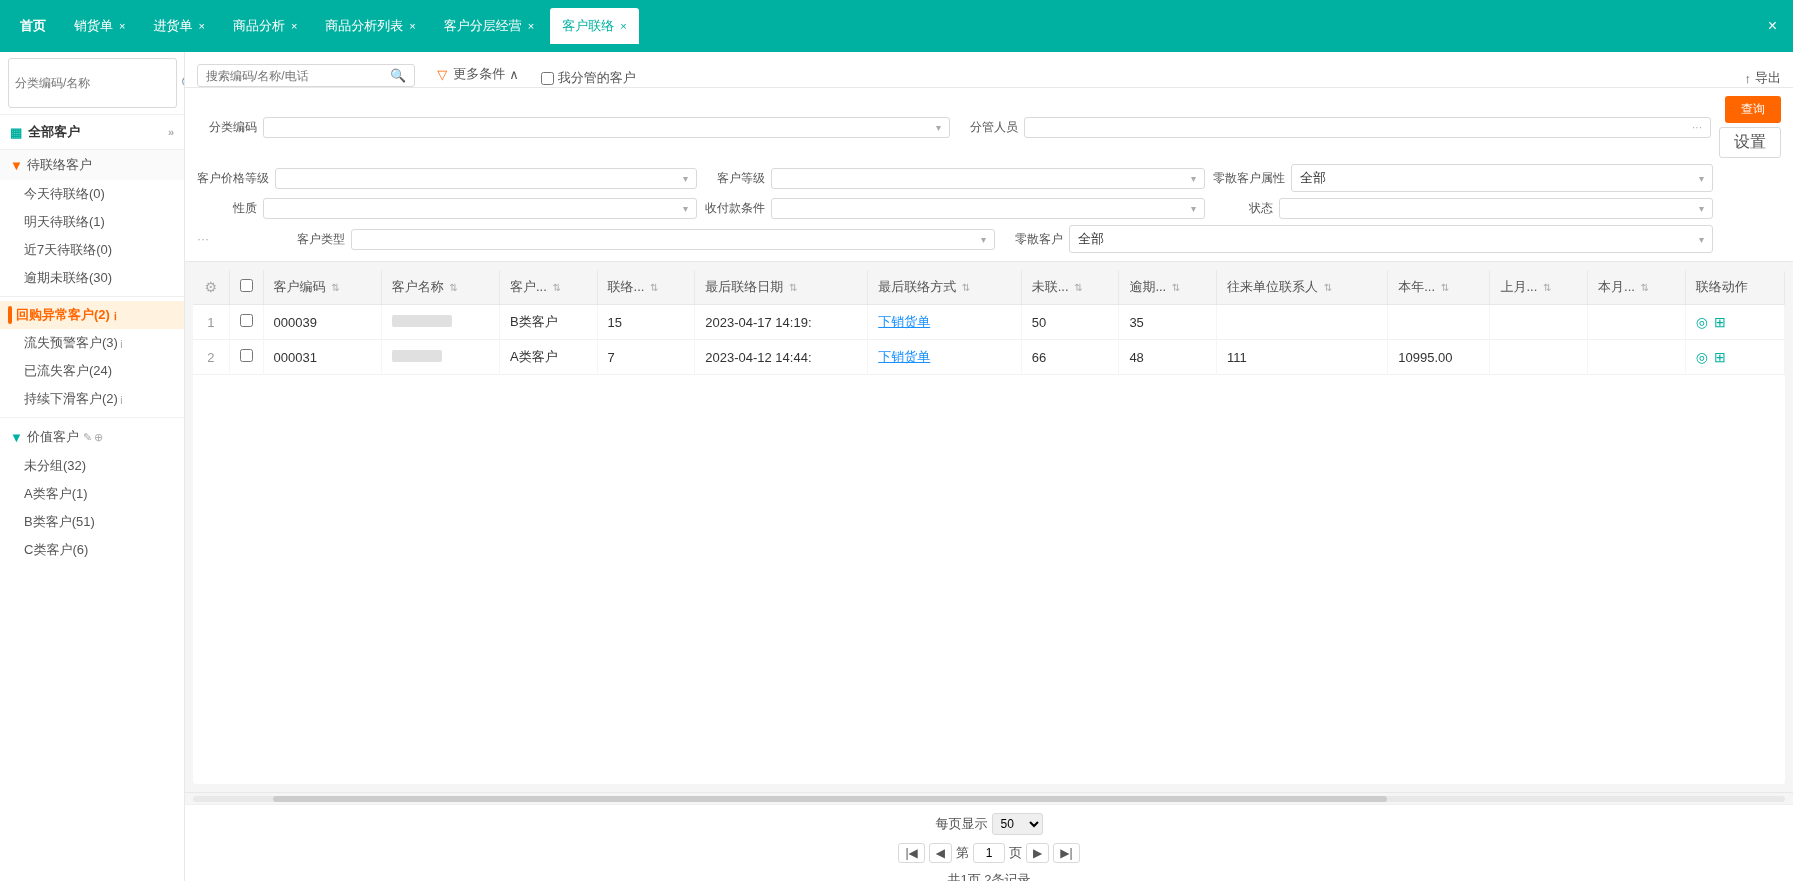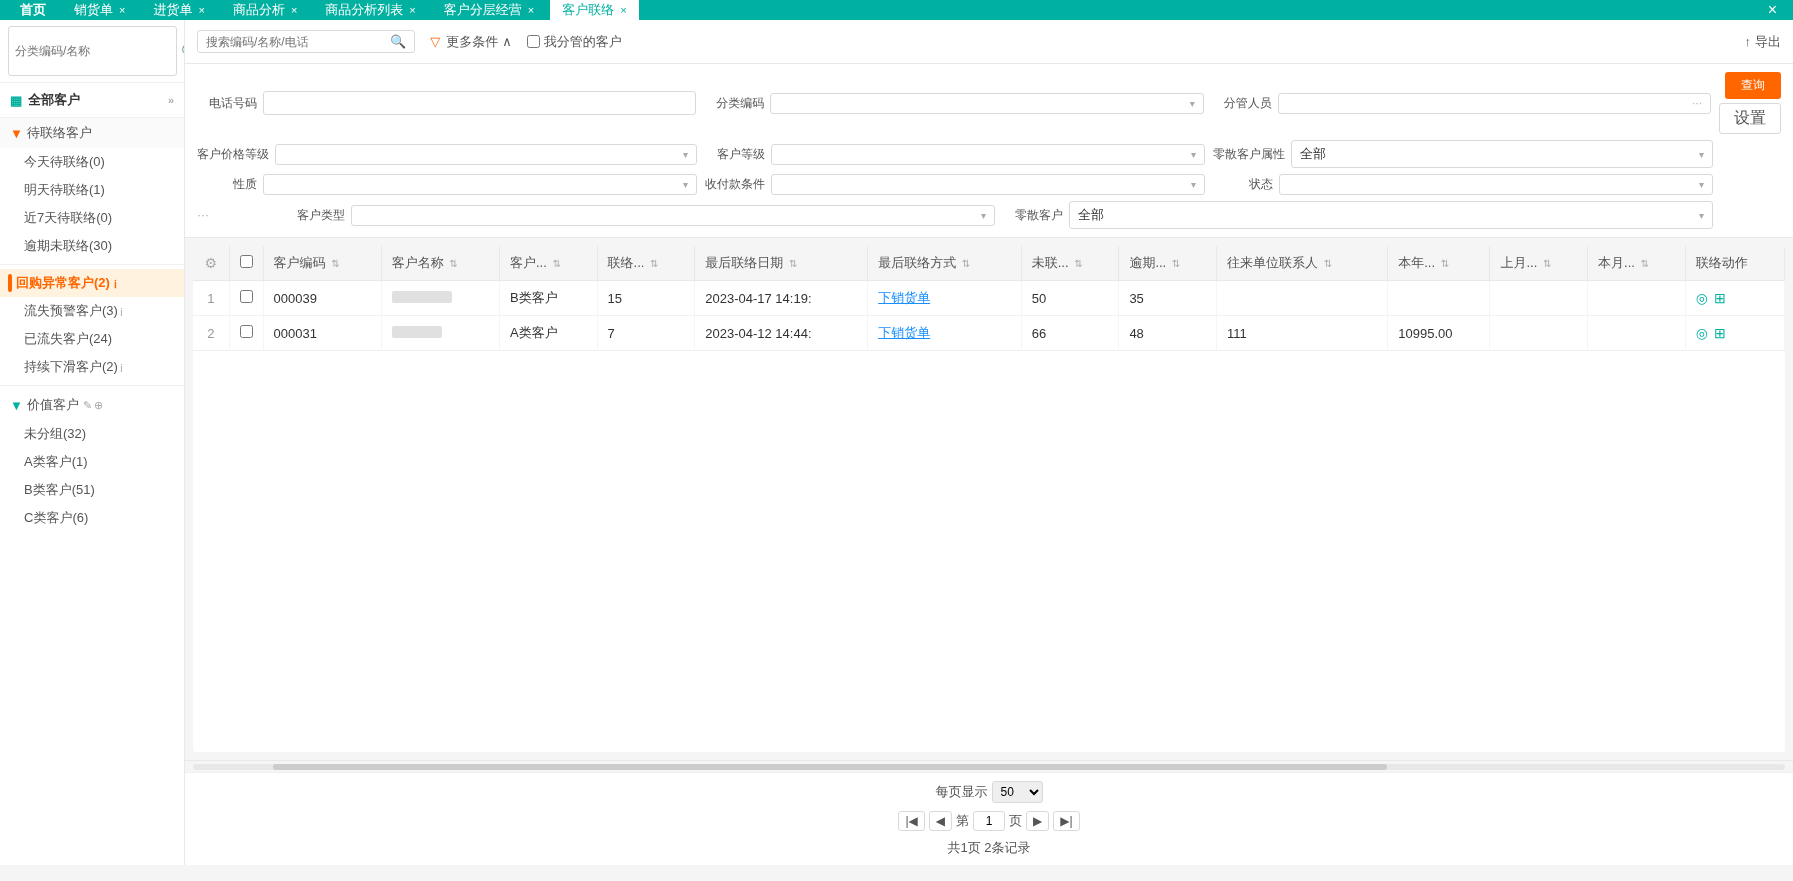--- a/index.html
+++ b/index.html
@@ -1,20 +1,20 @@
 <!DOCTYPE html>
 <html><head>
   <meta charset="utf-8">
   <style>
     * { box-sizing: border-box; margin: 0; padding: 0; font-family: 'Microsoft YaHei', Arial, sans-serif; font-size: 13px; }
     body { background: #f5f5f5; overflow: hidden; width: 1793px; height: 881px; }
 
     
     .top-nav {
-      display: flex; align-items: center; background: #00b0a0; height: 20px;
+      display: flex; align-items: center; background: #00b0a0; height: 52px;
       padding: 0 8px; gap: 4px; position: relative;
     }
     .top-nav .nav-item {
       color: #fff; padding: 0 12px; height: 36px; display: flex; align-items: center;
       cursor: pointer; font-size: 13px; white-space: nowrap; gap: 4px;
     }
     .top-nav .nav-item.active {
       background: #fff; color: #00b0a0; border-radius: 3px 3px 0 0;
     }
     .top-nav .nav-item .close-x {
@@ -75,21 +75,21 @@
     }
 
     
     .content-area {
       flex: 1; display: flex; flex-direction: column; background: #f5f5f5; overflow: hidden;
     }
 
     
     .filter-bar {
       background: #fff; border-bottom: 1px solid #e8e8e8; padding: 0 12px;
-      display: flex; align-items: center; height: 44px; gap: 8px;
+      display: flex; align-items: flex-end; height: 36px; gap: 15px;
     }
     .search-input-wrap {
       display: flex; align-items: center; border: 1px solid #d9d9d9; border-radius: 3px;
       padding: 3px 8px; min-width: 200px; background: #fff;
     }
     .search-input-wrap input {
       border: none; outline: none; font-size: 12px; flex: 1; color: #999;
     }
     .search-input-wrap .s-icon { color: #00b0a0; margin-left: 4px; }
 
@@ -335,24 +335,20 @@
       </label>
       <div class="export-btn">
         <span>↑</span>
         <span>导出</span>
       </div>
     </div>
 
     <div class="filter-rows">
 
       <div class="filter-row">
-        <div class="filter-field">
-          <span class="filter-label">电话号码</span>
-          <input type="text" class="filter-input" style="flex: 2 1 0%;">
-        </div>
         <div class="filter-field">
           <span class="filter-label">分类编码</span>
           <div class="filter-select" style="flex:2;">
             <span></span>
             <span class="arrow">▾</span>
           </div>
         </div>
         <div class="filter-field">
           <span class="filter-label">分管人员</span>
           <div class="filter-select" style="flex:2;">

